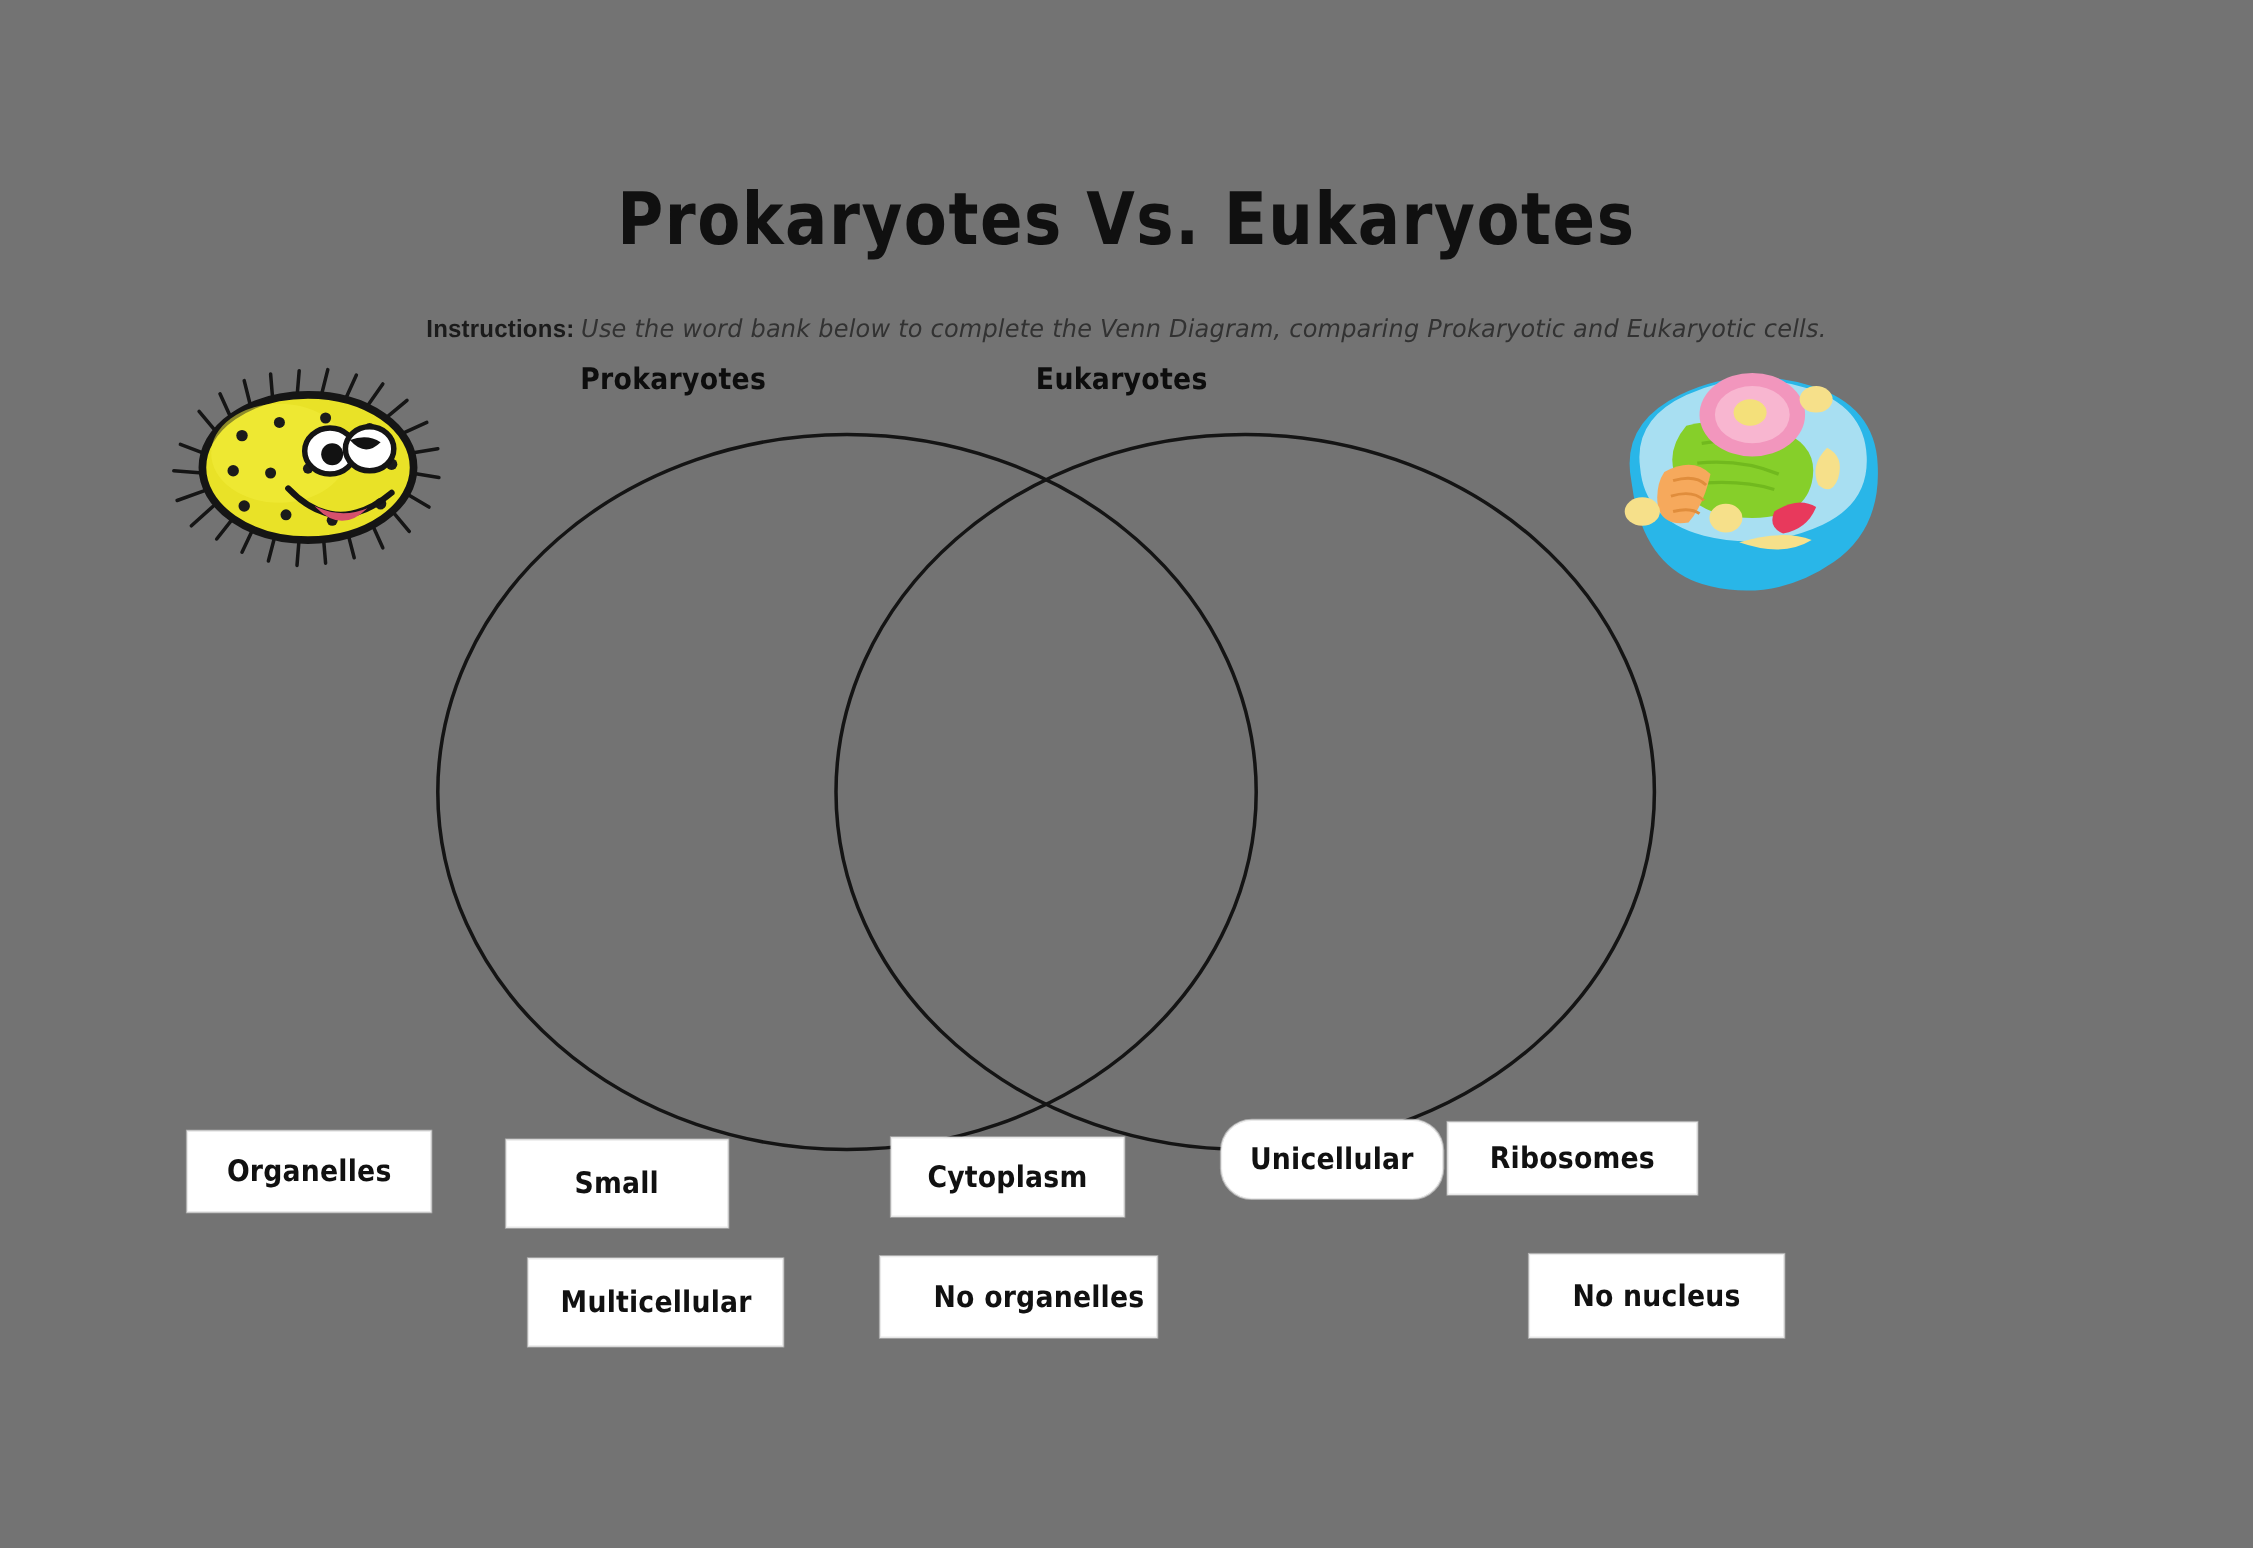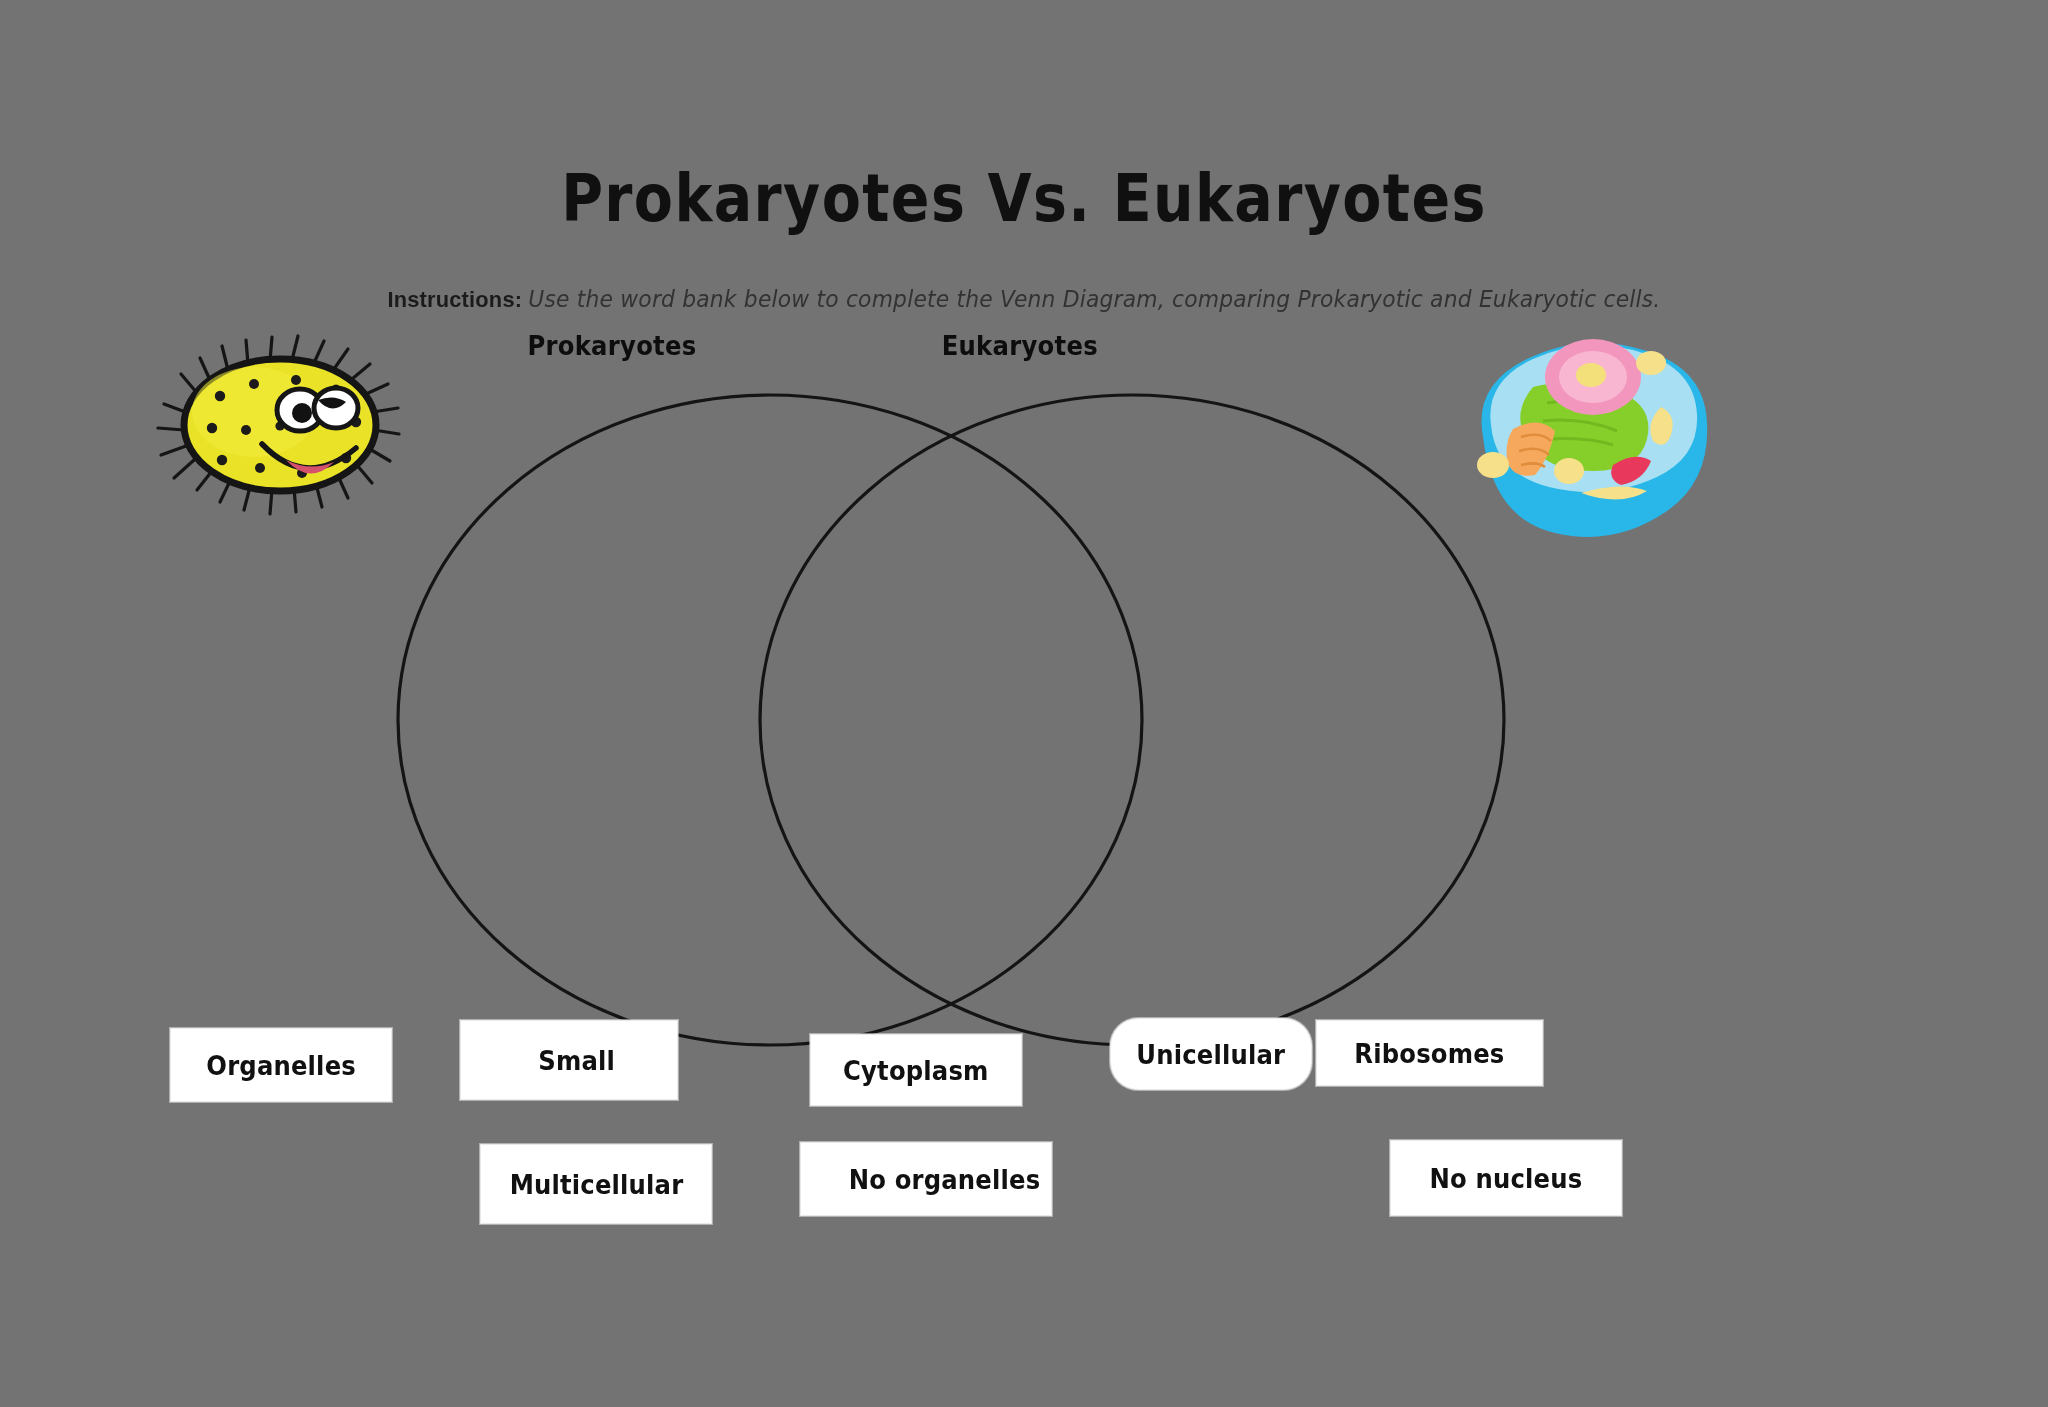--- a/index.html
+++ b/index.html
@@ -241,21 +241,21 @@
         <path d="M126 168 q40 -12 66 -2 q-26 16 -66 2 z"></path>
       </g>
     </svg>
   </div>
 
   <div id="word-bank">
 
     <div class="word-card" style="left:170px; top:10px; width:220px; height:72px;">
       <span>Organelles</span>
     </div>
-    <div class="word-card" style="left:460px; top:2px; width:200px; height:78px;padding-left:16px;">
+    <div class="word-card" style="left:460px; top:18px; width:200px; height:78px;">
       <span>Small</span>
     </div>
     <div class="word-card" style="left:810px; top:16px; width:210px; height:70px;">
       <span>Cytoplasm</span>
     </div>
     <div class="word-card" style="left:1110px; top:0px; width:200px; height:70px;border-radius:28px;">
       <span>Unicellular</span>
     </div>
     <div class="word-card" style="left:1316px; top:2px; width:225px; height:64px;text-align:center;">
       <span>Ribosomes</span>

